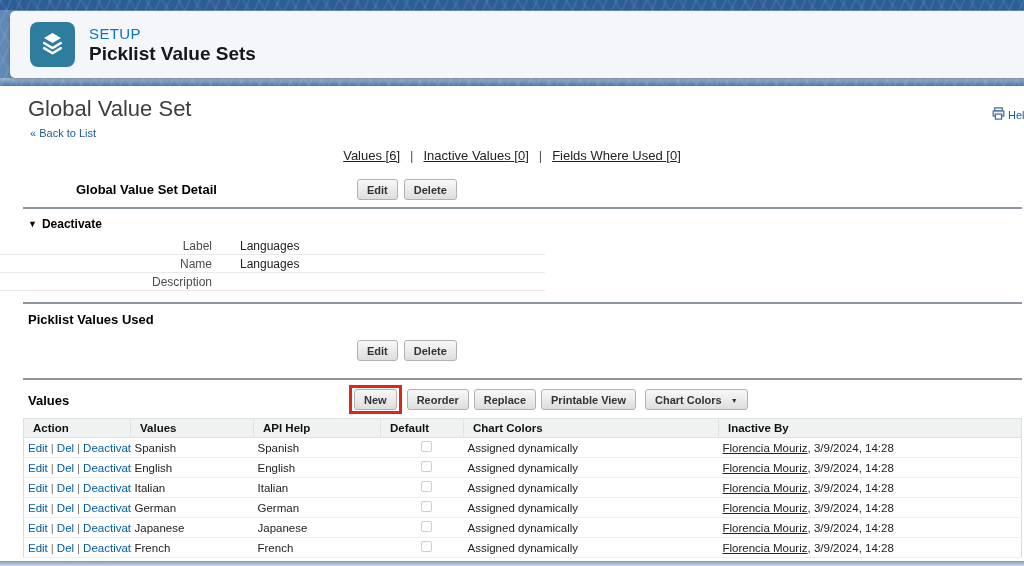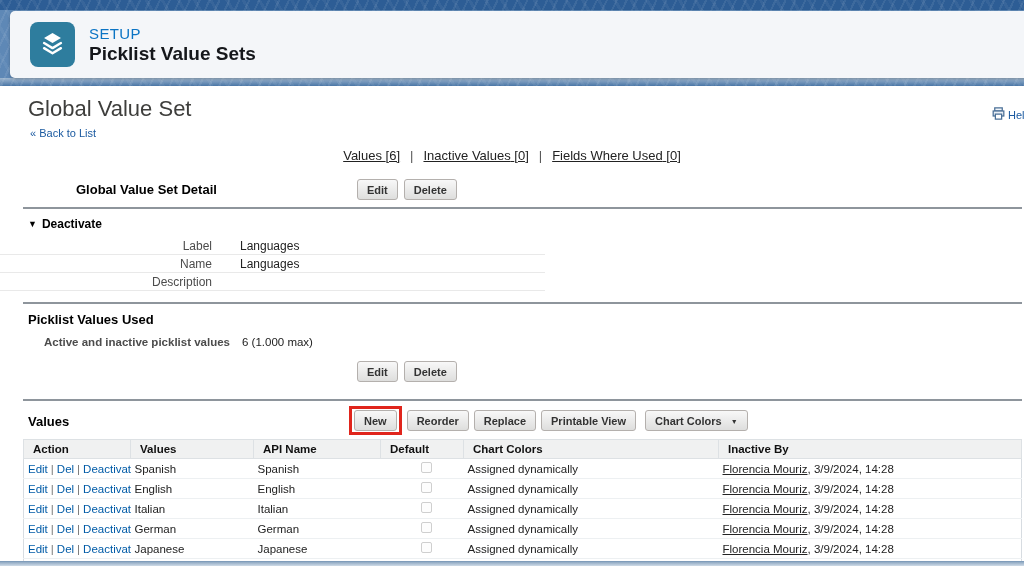--- a/index.html
+++ b/index.html
@@ -141,24 +141,20 @@
     <div class="form-row">
       <div class="form-label">Description</div>
       <div class="form-value"></div>
     </div>
   </div>
 
   <div class="divider" style="margin-top:11px"></div>
 
   
   <div class="subsection" style="font-size:13px">Picklist Values Used</div>
-  <div class="usage-row">
-    <div class="usage-label">Active and inactive picklist values</div>
-    <div class="usage-value">6 (1.000 max)</div>
-  </div>
   <div class="usage-buttons">
     <button class="btn">Edit</button>
     <button class="btn">Delete</button>
   </div>
 
   <div class="divider" style="margin-top:17px"></div>
 
   
   <div class="values-head">
     <div class="values-title">Values</div>
@@ -181,21 +177,21 @@
         <col style="width:123px">
         <col style="width:127px">
       <col style="width:83px">
         <col style="width:255px">
         <col>
     </colgroup>
     <thead>
       <tr>
         <th>Action</th>
         <th>Values</th>
-        <th>API Name</th>
+        <th>API Help</th>
         <th>Default</th>
         <th>Chart Colors</th>
         <th>Inactive By</th>
       </tr>
     </thead>
     <tbody id="values-tbody">
   <tr>
     <td class="c-action">
       <a>Edit</a><span class="act-sep">|</span><a>Del</a><span class="act-sep">|</span><a>Deactivate</a>
     </td>

